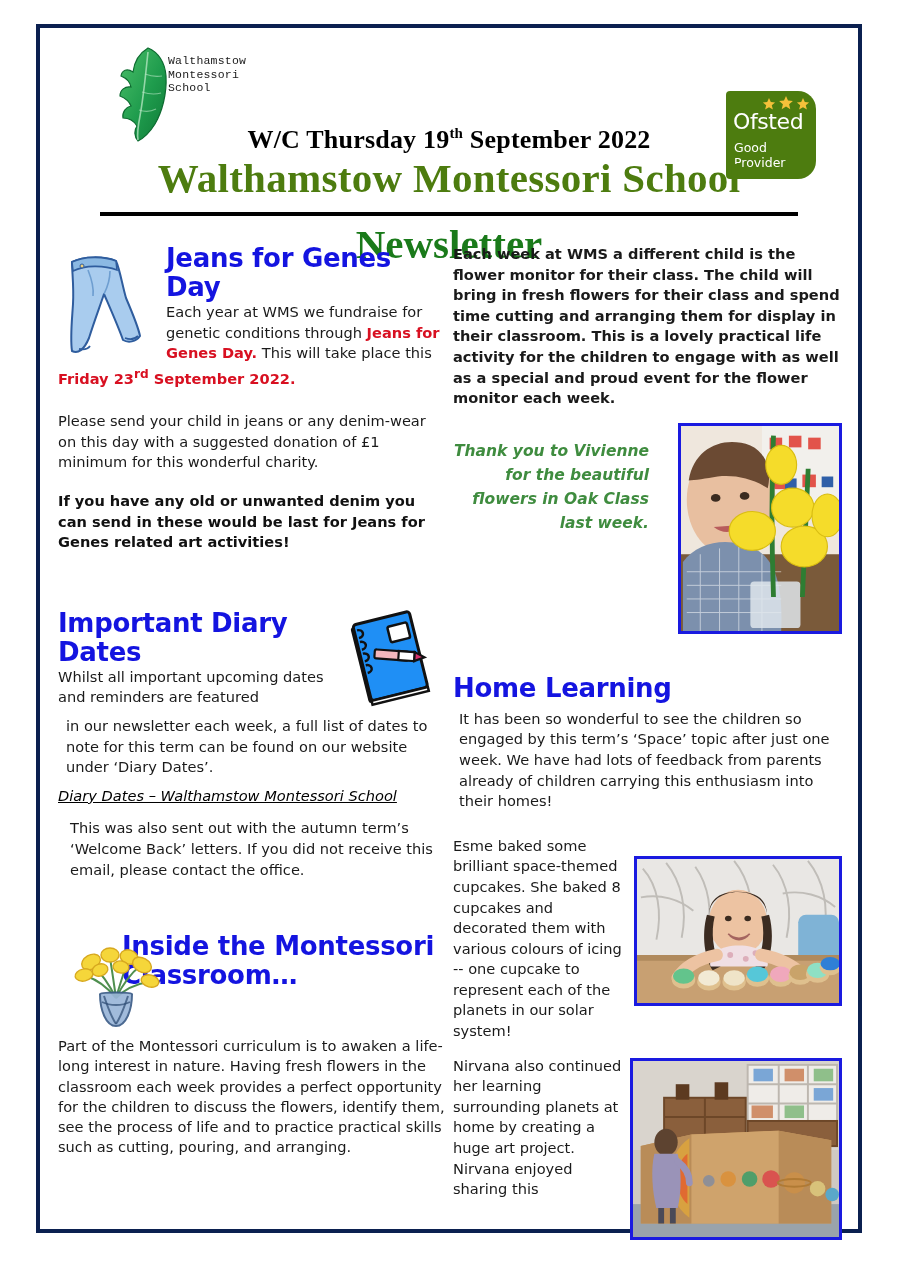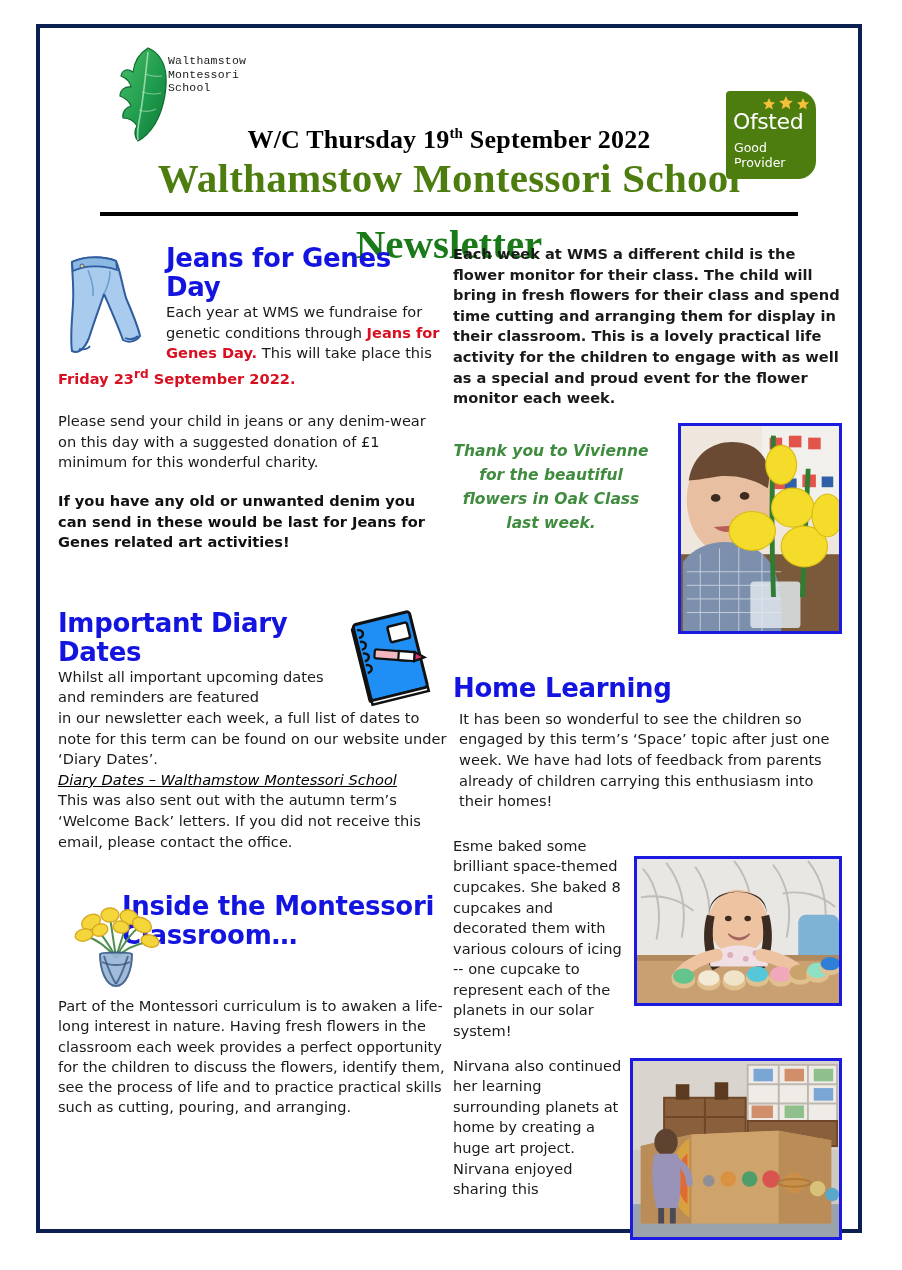--- a/index.html
+++ b/index.html
@@ -310,23 +310,23 @@
               </g>
               <path d="M21 86 L79 86 L79 90 L21 90 Z" fill="#ffffff" stroke="#111111" stroke-width="2.5"></path>
             </g>
           </svg>
         </div>
         <div style="width:268px;">
           <div class="sec-head">Important Diary Dates</div>
         </div>
         <p class="body-text" style="width:268px; margin:0;">Whilst all important upcoming dates and reminders are featured</p>
       </div>
-      <p class="body-text" style="margin:0;">in our newsletter each week, a full list of dates to note for this term can be found on our website under ‘Diary Dates’.</p>
+      <p class="body-text" style="margin:8px;">in our newsletter each week, a full list of dates to note for this term can be found on our website under ‘Diary Dates’.</p>
       <div><span class="body-text doc-link">Diary Dates – Walthamstow Montessori School</span></div>
-      <p class="body-text" style="margin:0;">This was also sent out with the autumn term’s ‘Welcome Back’ letters. If you did not receive this email, please contact the office.</p>
+      <p class="body-text" style="margin:12px;">This was also sent out with the autumn term’s ‘Welcome Back’ letters. If you did not receive this email, please contact the office.</p>
 
       <div style="height:40px;"></div>
 
       <div style="position:relative; min-height:104px;">
         <div class="vase-art">
           <svg viewBox="0 0 100 94" xmlns="http://www.w3.org/2000/svg">
             <g stroke="#4f8f4f" stroke-width="2" fill="none">
               <path d="M50 62 C44 50 36 38 26 28"></path>
               <path d="M50 62 C48 48 46 34 44 22"></path>
               <path d="M50 62 C56 50 64 38 74 30"></path>
@@ -399,21 +399,21 @@
               <ellipse cx="104" cy="40" rx="16" ry="20"></ellipse>
               <ellipse cx="116" cy="84" rx="22" ry="20"></ellipse>
               <ellipse cx="74" cy="108" rx="24" ry="20"></ellipse>
               <ellipse cx="128" cy="124" rx="24" ry="21"></ellipse>
               <ellipse cx="152" cy="92" rx="16" ry="22"></ellipse>
             </g>
           </svg>
         </div>
 
         <div class="spacer-30"></div>
-        <div class="thanks-note" style="width:196px;">Thank you to Vivienne for the beautiful flowers in Oak Class last week.</div>
+        <div class="thanks-note" style="width:196px;text-align:right;">Thank you to Vivienne for the beautiful flowers in Oak Class last week.</div>
       </div>
 
       <div style="height:34px;"></div>
 
       <div class="sec-head">Home Learning</div>
       <p class="body-text" style="margin:6px;">It has been so wonderful to see the children so engaged by this term’s ‘Space’ topic after just one week. We have had lots of feedback from parents already of children carrying this enthusiasm into their homes!</p>
 
       <div class="spacer-18"></div>
 
       <div class="clearfix">

